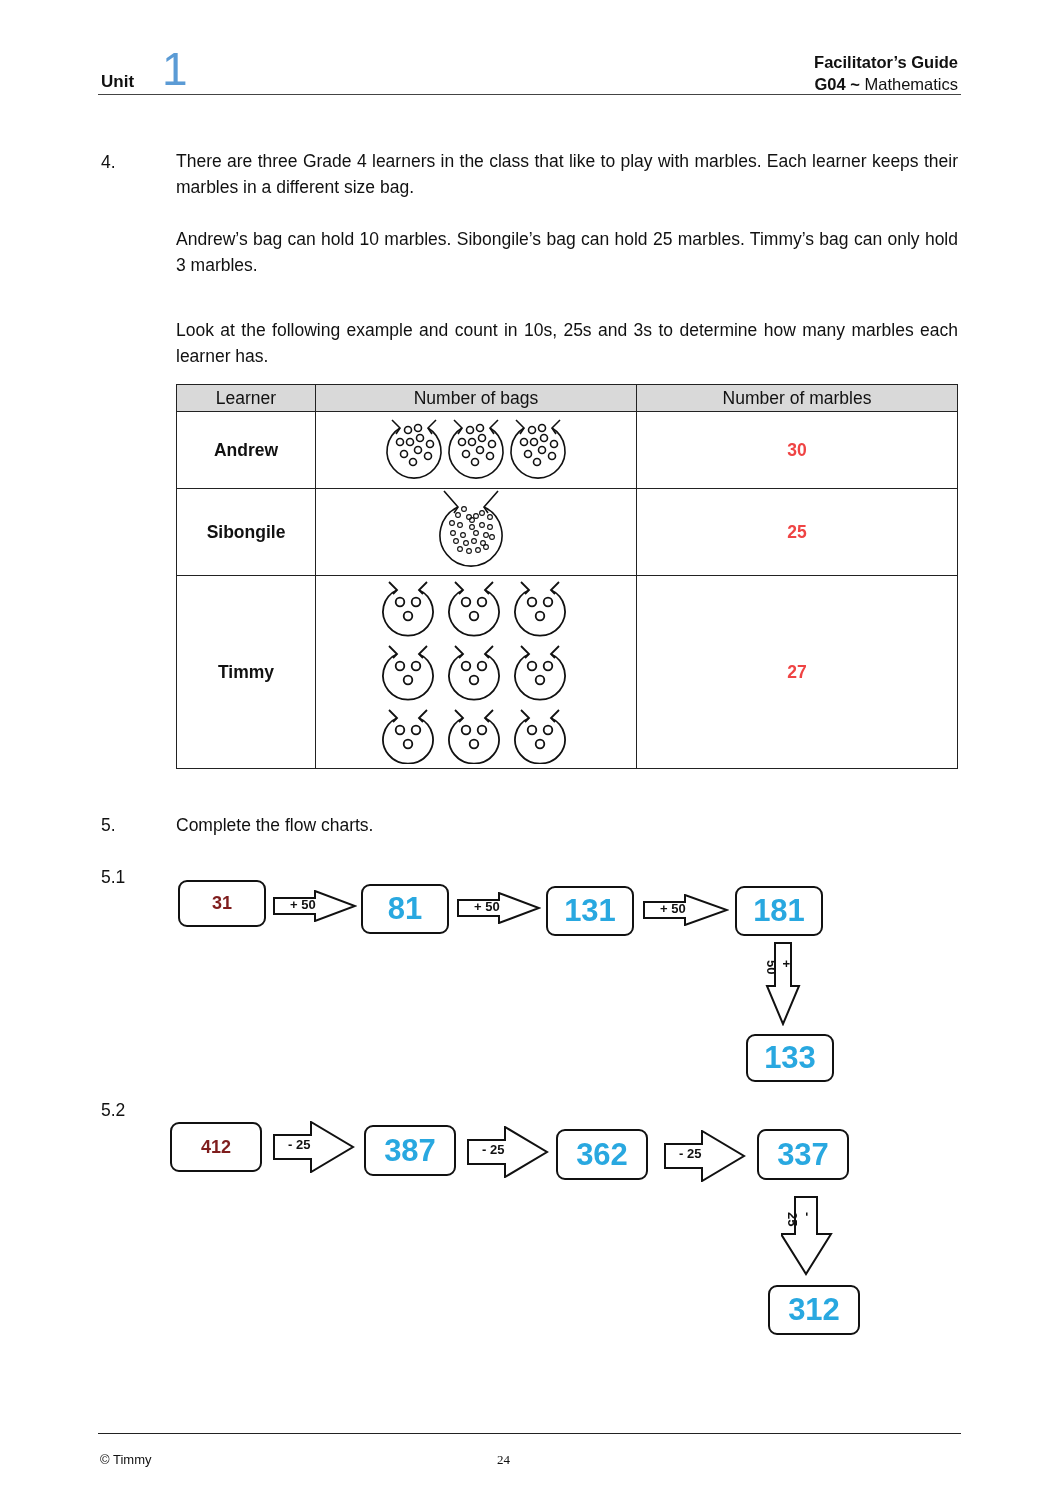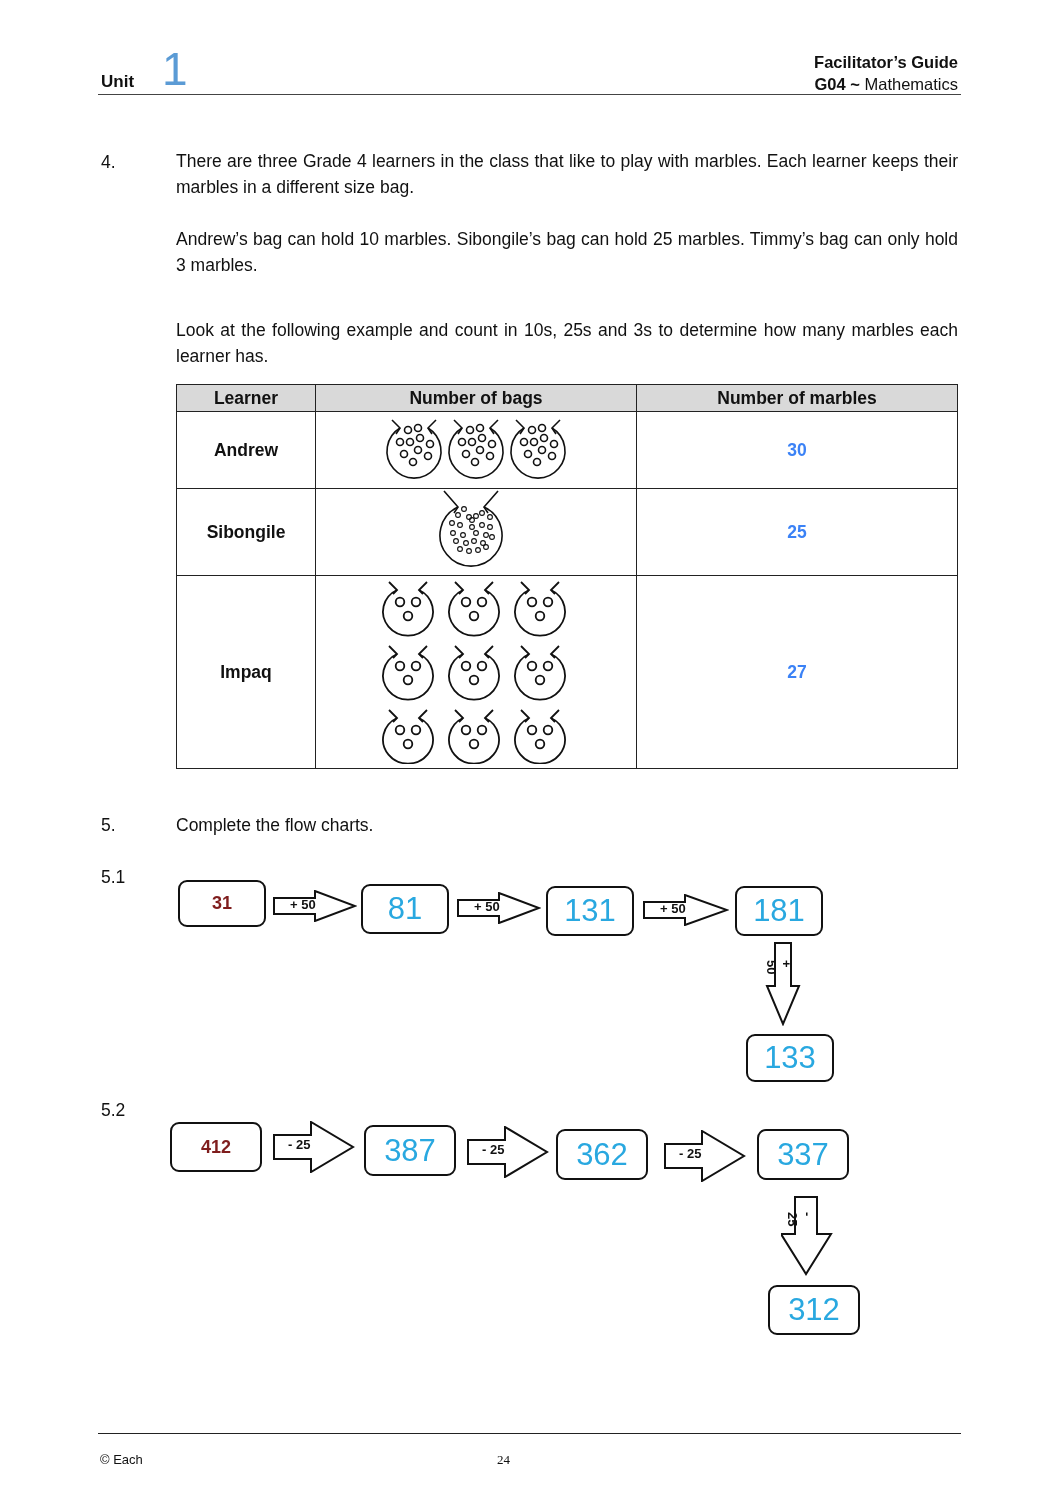--- a/index.html
+++ b/index.html
@@ -11,29 +11,29 @@
   .hdr-num { left: 162px; top: 46px; font-size: 46px; color: #5b9bd5; line-height: 46px; }
   .hdr-right { right: 101px; top: 51px; text-align: right; font-size: 16.5px; line-height: 22px; }
   .hdr-right b { font-weight: bold; }
   .hdr-line { left: 98px; top: 94px; width: 863px; height: 1px; background: #444; }
   
   .qnum { font-size: 17.5px; }
   .para { left: 176px; width: 782px; font-size: 17.5px; line-height: 25.5px; text-align: justify; }
   
   table.mt { position: absolute; left: 176px; top: 384px; width: 782px; border-collapse: collapse; }
   table.mt th, table.mt td { border: 1px solid #222; padding: 0; text-align: center; vertical-align: middle; }
-  table.mt th { background: #d9d9d9; font-size: 17.5px; font-weight: bold; height: 26px; }
+  table.mt th { background: #d9d9d9; font-size: 17.5px; font-weight: normal; height: 26px; }
   table.mt td.name { font-weight: bold; font-size: 17.5px; width: 138px; }
   table.mt td.bags { width: 320px; }
-  table.mt td.val { color: #3b82f6; font-weight: bold; font-size: 17.5px; }
+  table.mt td.val { color: #ef4444; font-weight: bold; font-size: 17.5px; }
   
   .box { position: absolute; border: 2.5px solid #111; border-radius: 9px; background: #fff;
          display: flex; align-items: center; justify-content: center; box-sizing: border-box; }
   .box.given { font-size: 18px; font-weight: bold; color: #7f1d1d; }
-  .box.ans { font-size: 31px; font-weight: normal; color: #29a8e0; }
+  .box.ans { font-size: 31px; font-weight: bold; color: #29a8e0; }
   .arr { position: absolute; }
   .arr svg { display: block; }
   .arr .lbl { position: absolute; font-size: 13px; font-weight: bold; color: #111; }
   .footer-line { left: 98px; top: 1433px; width: 863px; height: 1px; background: #222; }
   .foot { font-size: 13px; top: 1452px; }
 </style>
 </head>
 <body>
 
 <div class="abs hdr-unit">Unit</div>
@@ -147,21 +147,21 @@
                 <circle cx="42" cy="61" r="2.4"></circle>
                 <circle cx="50" cy="58" r="2.4"></circle>
                 <circle cx="36" cy="31" r="2.4"></circle>
             </g>
           </g>
         </svg>
       </td>
       <td class="val">25</td>
     </tr>
     <tr style="height:191px;">
-      <td class="name">Impaq</td>
+      <td class="name">Timmy</td>
       <td class="bags">
         <svg width="200" height="188" viewBox="0 0 200 188">
           <defs>
             <g id="tbag" fill="none" stroke="#111" stroke-width="1.8">
               <path d="M8 4 L16 12 L12 16"></path>
                 <path d="M46 4 L38 12 L42 16"></path>
               <path d="M16 12 A25 24 0 1 0 38 12"></path>
               <circle cx="19" cy="24" r="4.3"></circle>
                 <circle cx="35" cy="24" r="4.3"></circle>
                 <circle cx="27" cy="38" r="4.3"></circle>
@@ -250,14 +250,14 @@
 
 <div class="arr" style="left:781px; top:1196px;">
   <svg width="52" height="80">
       <path d="M14 1 H36 V38 H50 L25 78 L0 38 H14 Z" fill="#fff" stroke="#111" stroke-width="2"></path>
     </svg>
   <span class="lbl" style="left:34px; top:16px; transform: rotate(90deg); transform-origin: left top;">- 25</span>
 </div>
 <div class="box ans" style="left:768px; top:1285px; width:92px; height:50px;">312</div>
 
 <div class="abs footer-line"></div>
-<div class="abs foot" style="left:100px;">© Each</div>
+<div class="abs foot" style="left:100px;">© Timmy</div>
 <div class="abs foot" style="left:497px;font-family:Liberation Serif, serif;">24</div>
 
 </body></html>

